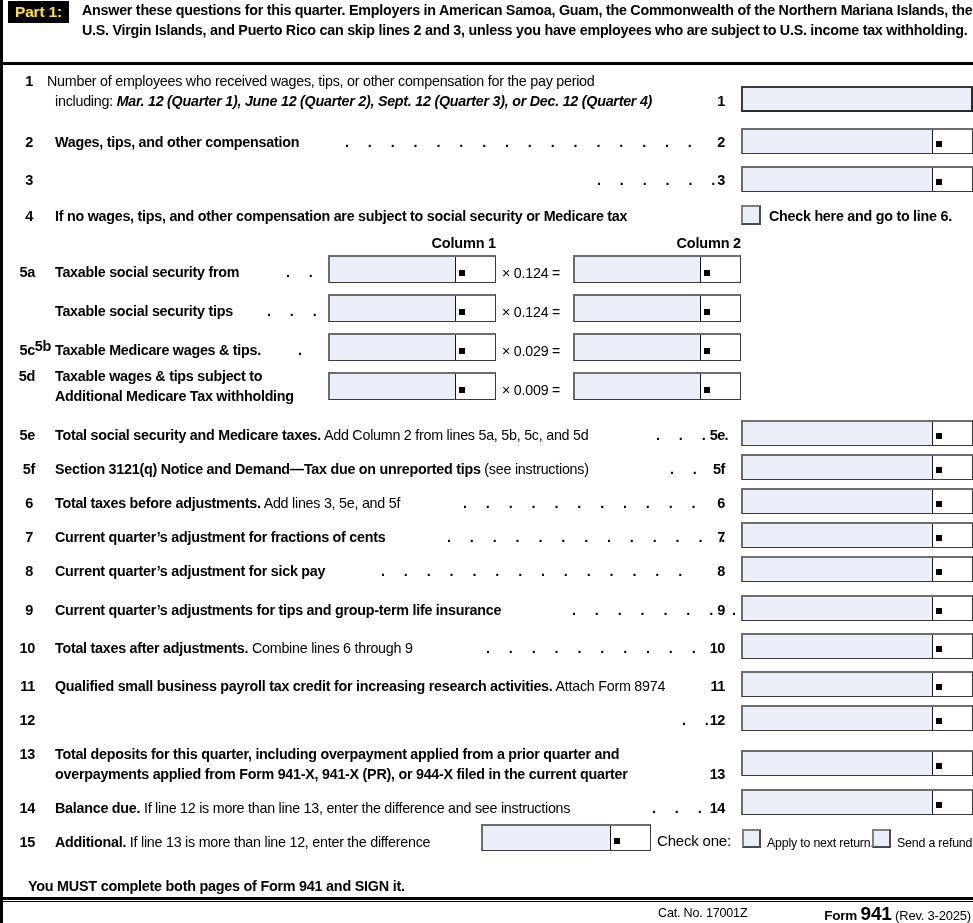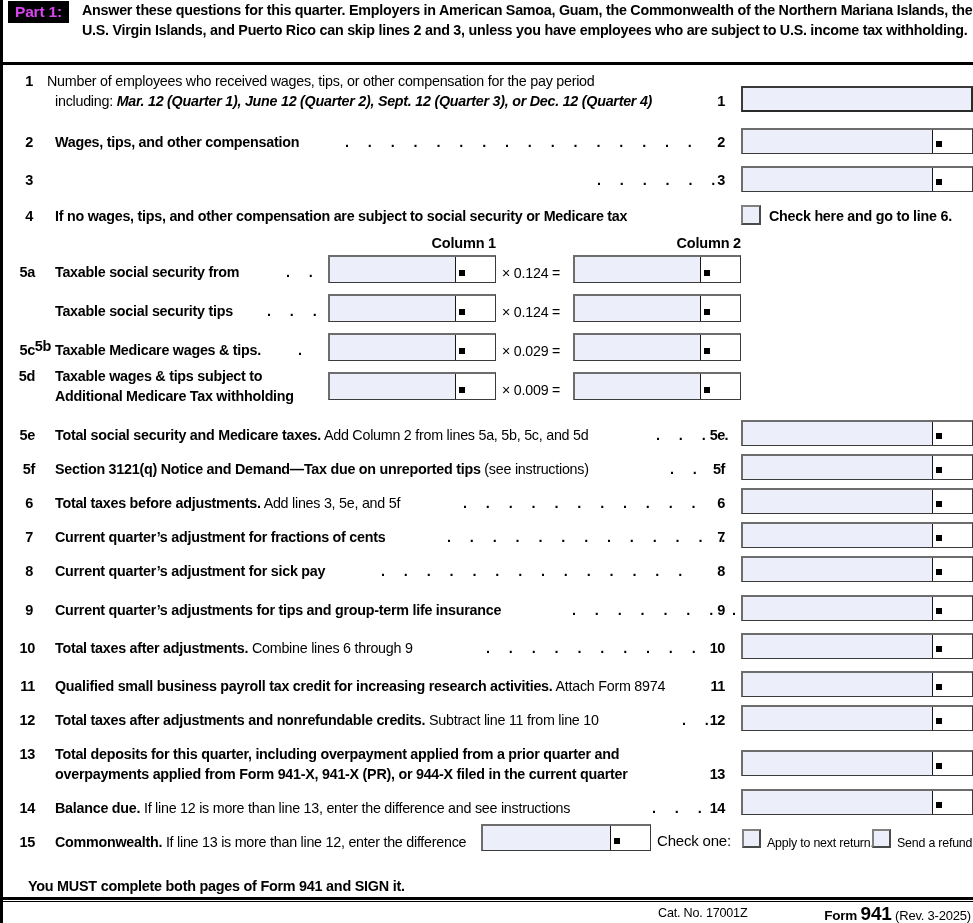--- a/index.html
+++ b/index.html
@@ -28,21 +28,21 @@
     left: 0px;
     top: 0px;
     width: 973px;
     height: 62px;
   }
   .part-badge {
     position: absolute;
     left: 5px;
     top: 1px;
     background: #000000;
-    color: #d946ef;
+    color: #fde047;
     font-weight: bold;
     font-size: 15.5px;
     line-height: 19px;
     padding: 1px 7px 2px 7px;
     letter-spacing: -0.2px;
     white-space: nowrap;
   }
   .part-text {
     position: absolute;
     left: 79px;
@@ -374,21 +374,20 @@
   </div>
 
   <div class="lineno" style="left:2px; top:678px; width:30px;">11</div>
   <div class="label" style="left:52px; top:678px;"><b>Qualified small business payroll tax credit for increasing research activities.</b><span class="lt"> Attach Form 8974</span></div>
   <div class="boxnum" style="left:692px; top:678px; width:30px;">11</div>
   <div class="field" style="left:738px; top:671px; width:232px; height:26px;">
     <span class="cents"></span>
   </div>
 
   <div class="lineno" style="left:2px; top:712px; width:30px;">12</div>
-  <div class="label" style="left:52px; top:712px;"><b>Total taxes after adjustments and nonrefundable credits.</b><span class="lt"> Subtract line 11 from line 10</span></div>
   <div class="dots" style="left:679px; top:712px;">. .</div>
   <div class="boxnum" style="left:692px; top:712px; width:30px;">12</div>
   <div class="field" style="left:738px; top:705px; width:232px; height:26px;">
     <span class="cents"></span>
   </div>
 
   <div class="lineno" style="left:2px; top:746px; width:30px;">13</div>
   <div class="label bold" style="left:52px; top:746px;">Total deposits for this quarter, including overpayment applied from a prior quarter and</div>
   <div class="label bold" style="left:52px; top:766px;">overpayments applied from Form 941-X, 941-X (PR), or 944-X filed in the current quarter</div>
   <div class="boxnum" style="left:692px; top:766px; width:30px;">13</div>
@@ -398,21 +397,21 @@
 
   <div class="lineno" style="left:2px; top:800px; width:30px;">14</div>
   <div class="label" style="left:52px; top:800px;"><b>Balance due.</b><span class="lt"> If line 12 is more than line 13, enter the difference and see instructions</span></div>
   <div class="dots" style="left:649px; top:800px;">. . .</div>
   <div class="boxnum" style="left:692px; top:800px; width:30px;">14</div>
   <div class="field" style="left:738px; top:789px; width:232px; height:26px;">
     <span class="cents"></span>
   </div>
 
   <div class="lineno" style="left:2px; top:834px; width:30px;">15</div>
-  <div class="label" style="left:52px; top:834px;"><b>Commonwealth.</b><span class="lt"> If line 13 is more than line 12, enter the difference</span></div>
+  <div class="label" style="left:52px; top:834px;"><b>Additional.</b><span class="lt"> If line 13 is more than line 12, enter the difference</span></div>
   <div class="field" style="left:478px; top:824px; width:170px; height:27px;">
     <span class="cents"></span>
   </div>
   <div class="checkone" style="left:654px; top:832px;">Check one:</div>
   <div class="checkbox" style="left:739px; top:829px; width:19px; height:19px;"></div>
   <div class="checklabel" style="left:764px; top:836px;">Apply to next return.</div>
   <div class="checkbox" style="left:869px; top:829px; width:19px; height:19px;"></div>
   <div class="checklabel" style="left:894px; top:836px;">Send a refund.</div>
 
   <div class="must-line">You MUST complete both pages of Form 941 and SIGN it.</div>

